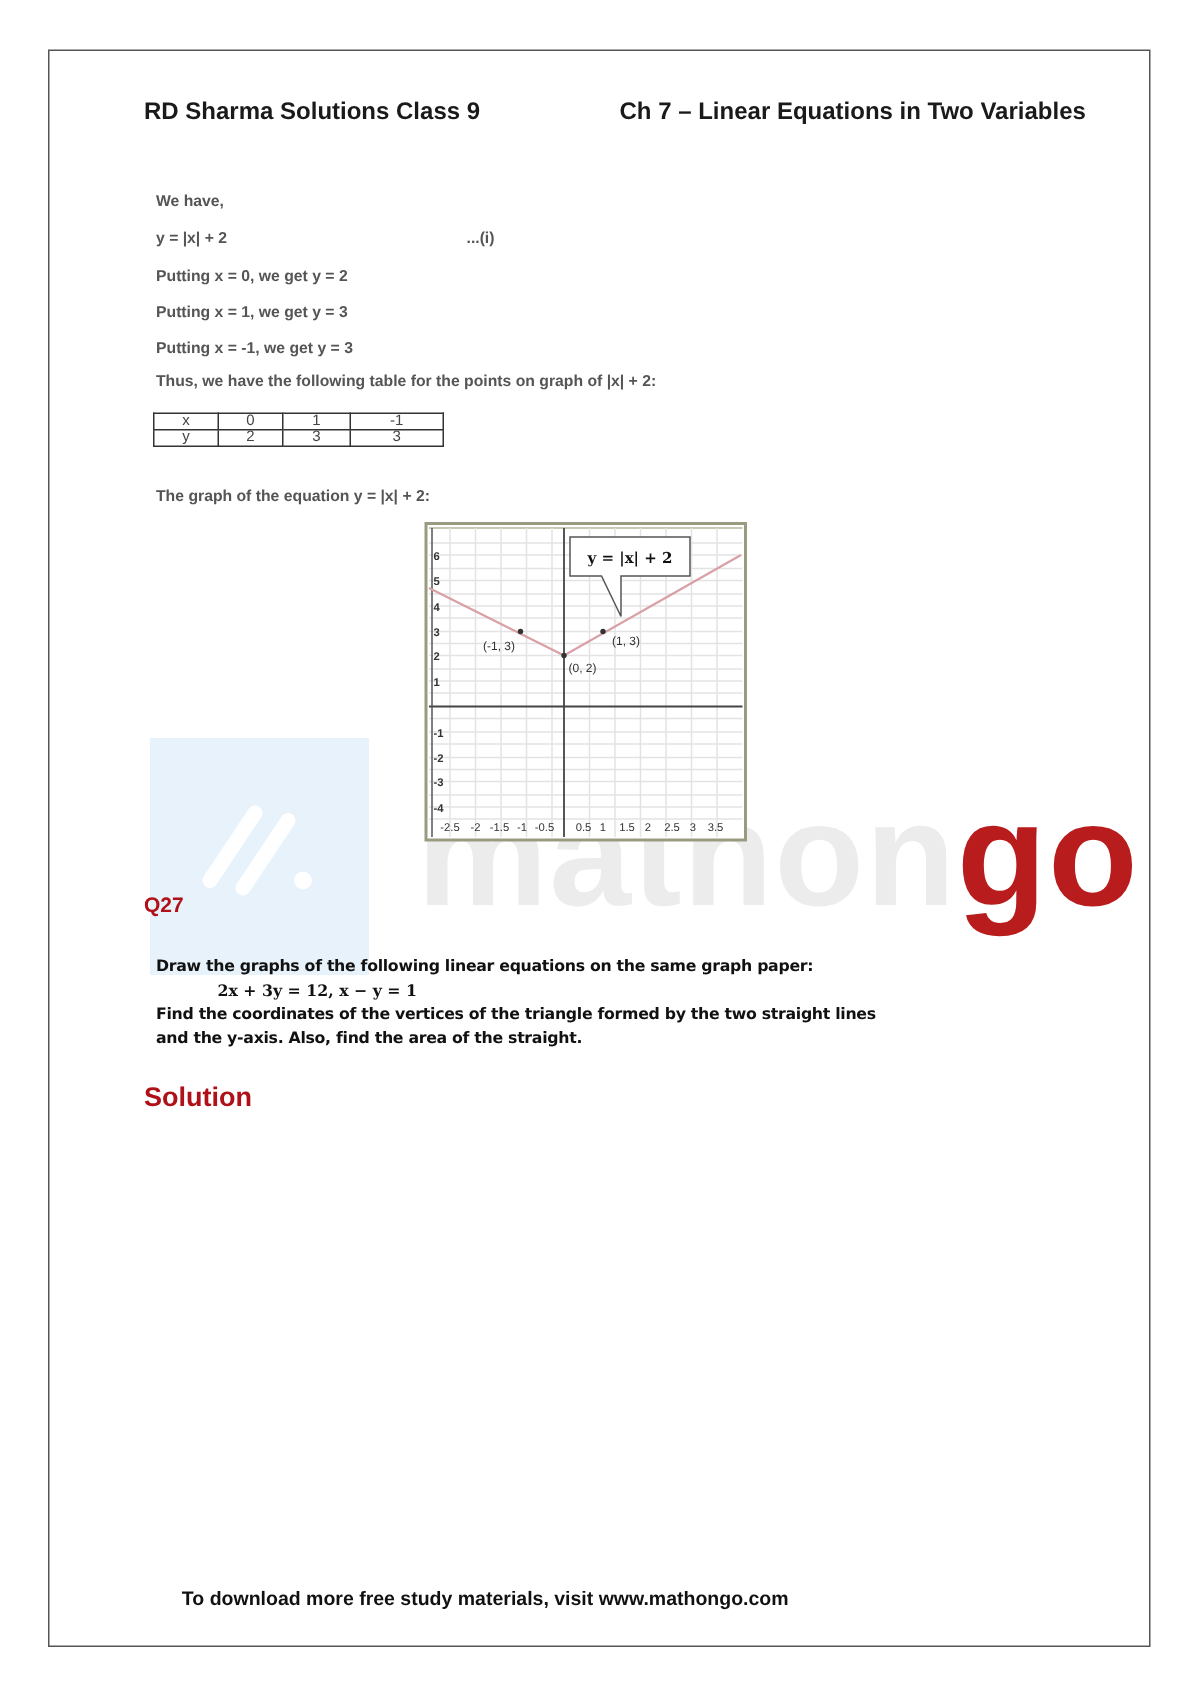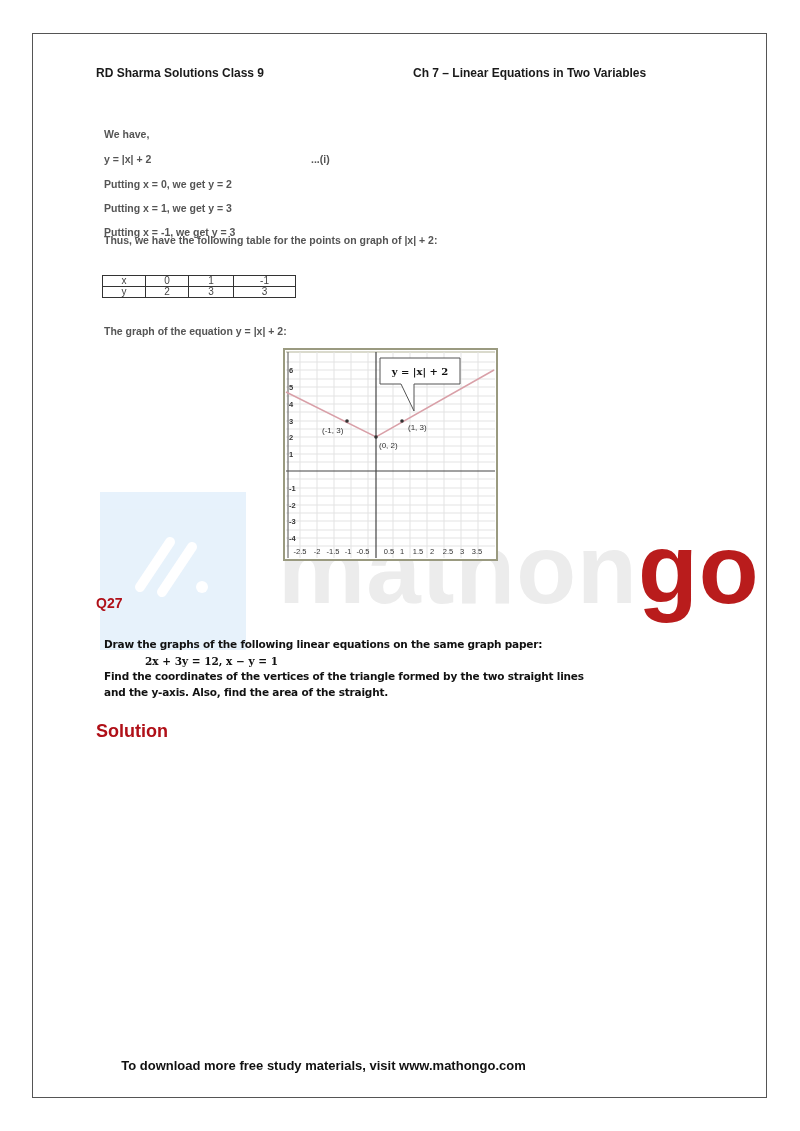--- a/index.html
+++ b/index.html
@@ -1,20 +1,20 @@
 <!DOCTYPE html>
 <html><head>
   <meta charset="utf-8">
   <style>
     html, body { margin: 0; padding: 0; background: #ffffff; }
     body { width: 800px; height: 1131px; position: relative; overflow: hidden;
            font-family: "Liberation Sans", sans-serif; color: #111; }
     .page-border { position: absolute; left: 32px; top: 33px; width: 735px; height: 1065px;
                    border: 1.5px solid #555; box-sizing: border-box; }
-    .hdr { position: absolute; top: 66px; font-size: 12px; font-weight: bold; color: #1a1a1a; }
+    .hdr { position: absolute; top: 66px; font-size: 16px; font-weight: bold; color: #1a1a1a; }
     .hdr-left { left: 96px; }
     .hdr-right { left: 413px; }
     .body-text { position: absolute; left: 104px; font-size: 10.5px; font-weight: bold; color: #555; text-align: right; }
     .eq-ref { position: absolute; left: 311px; top: 153px; font-size: 10.5px; font-weight: bold; color: #555; }
     table.pts { position: absolute; left: 102px; top: 275px; border-collapse: collapse;
                 font-size: 10px; color: #444; }
     table.pts td { border: 1px solid #333; height: 10px; line-height: 10px; padding: 0; text-align: center; }
     table.pts td.c0 { width: 42px; }
     table.pts td.c1 { width: 42px; }
     table.pts td.c2 { width: 44px; }
@@ -53,21 +53,21 @@
   </svg>
 </div>
 <div class="watermark-text"><span>mathon</span><span class="go">go</span></div>
 
 <div class="body-text" style="top:128px">We have,</div>
 <div class="body-text" style="top:153px">y = |x| + 2</div>
 <div class="eq-ref">...(i)</div>
 <div class="body-text" style="top:178px">Putting x = 0, we get y = 2</div>
 <div class="body-text" style="top:202px">Putting x = 1, we get y = 3</div>
 <div class="body-text" style="top:226px">Putting x = -1, we get y = 3</div>
-<div class="body-text" style="top:234px">Thus, we have the following table for the points on graph of |x| + 2:</div>
+<div class="body-text" style="top:248px">Thus, we have the following table for the points on graph of |x| + 2:</div>
 
 <table class="pts">
   <tbody>
       <tr>
     <td class="c0">x</td>
     <td class="c1">0</td>
     <td class="c2">1</td>
     <td class="c3">-1</td>
   </tr>
   <tr>

